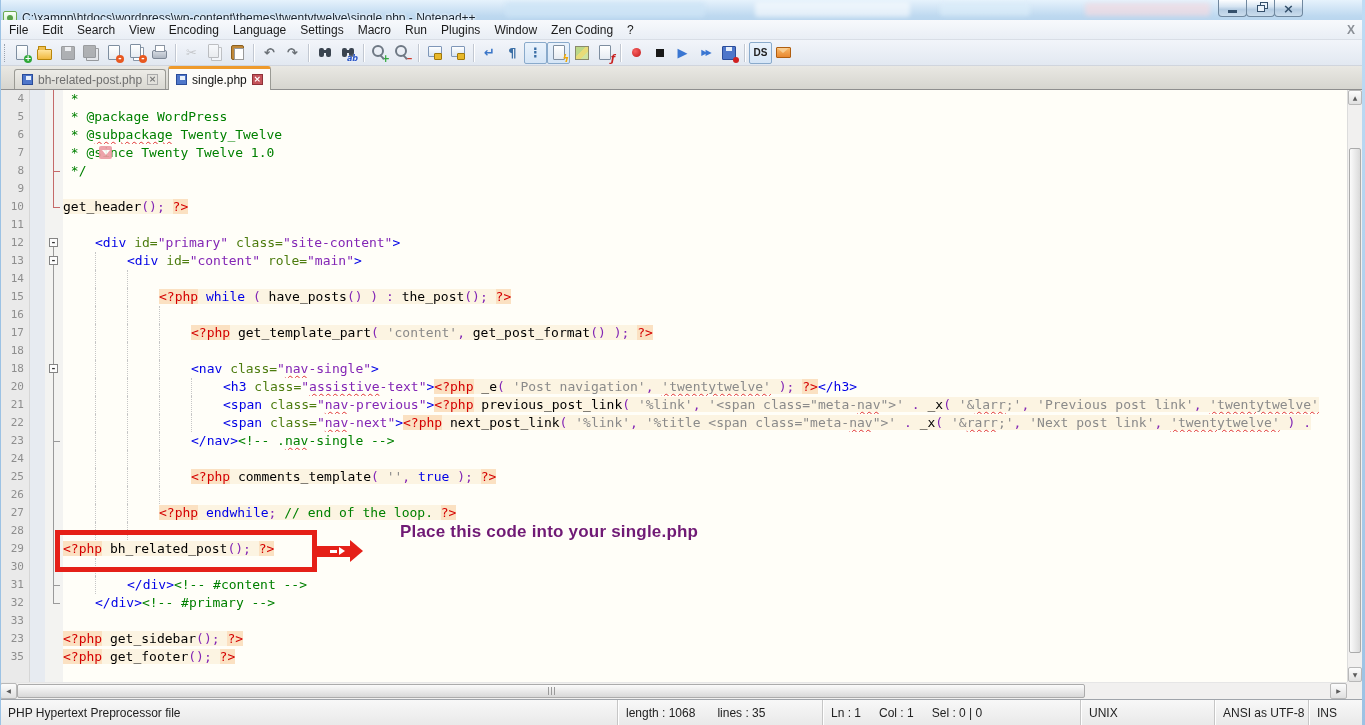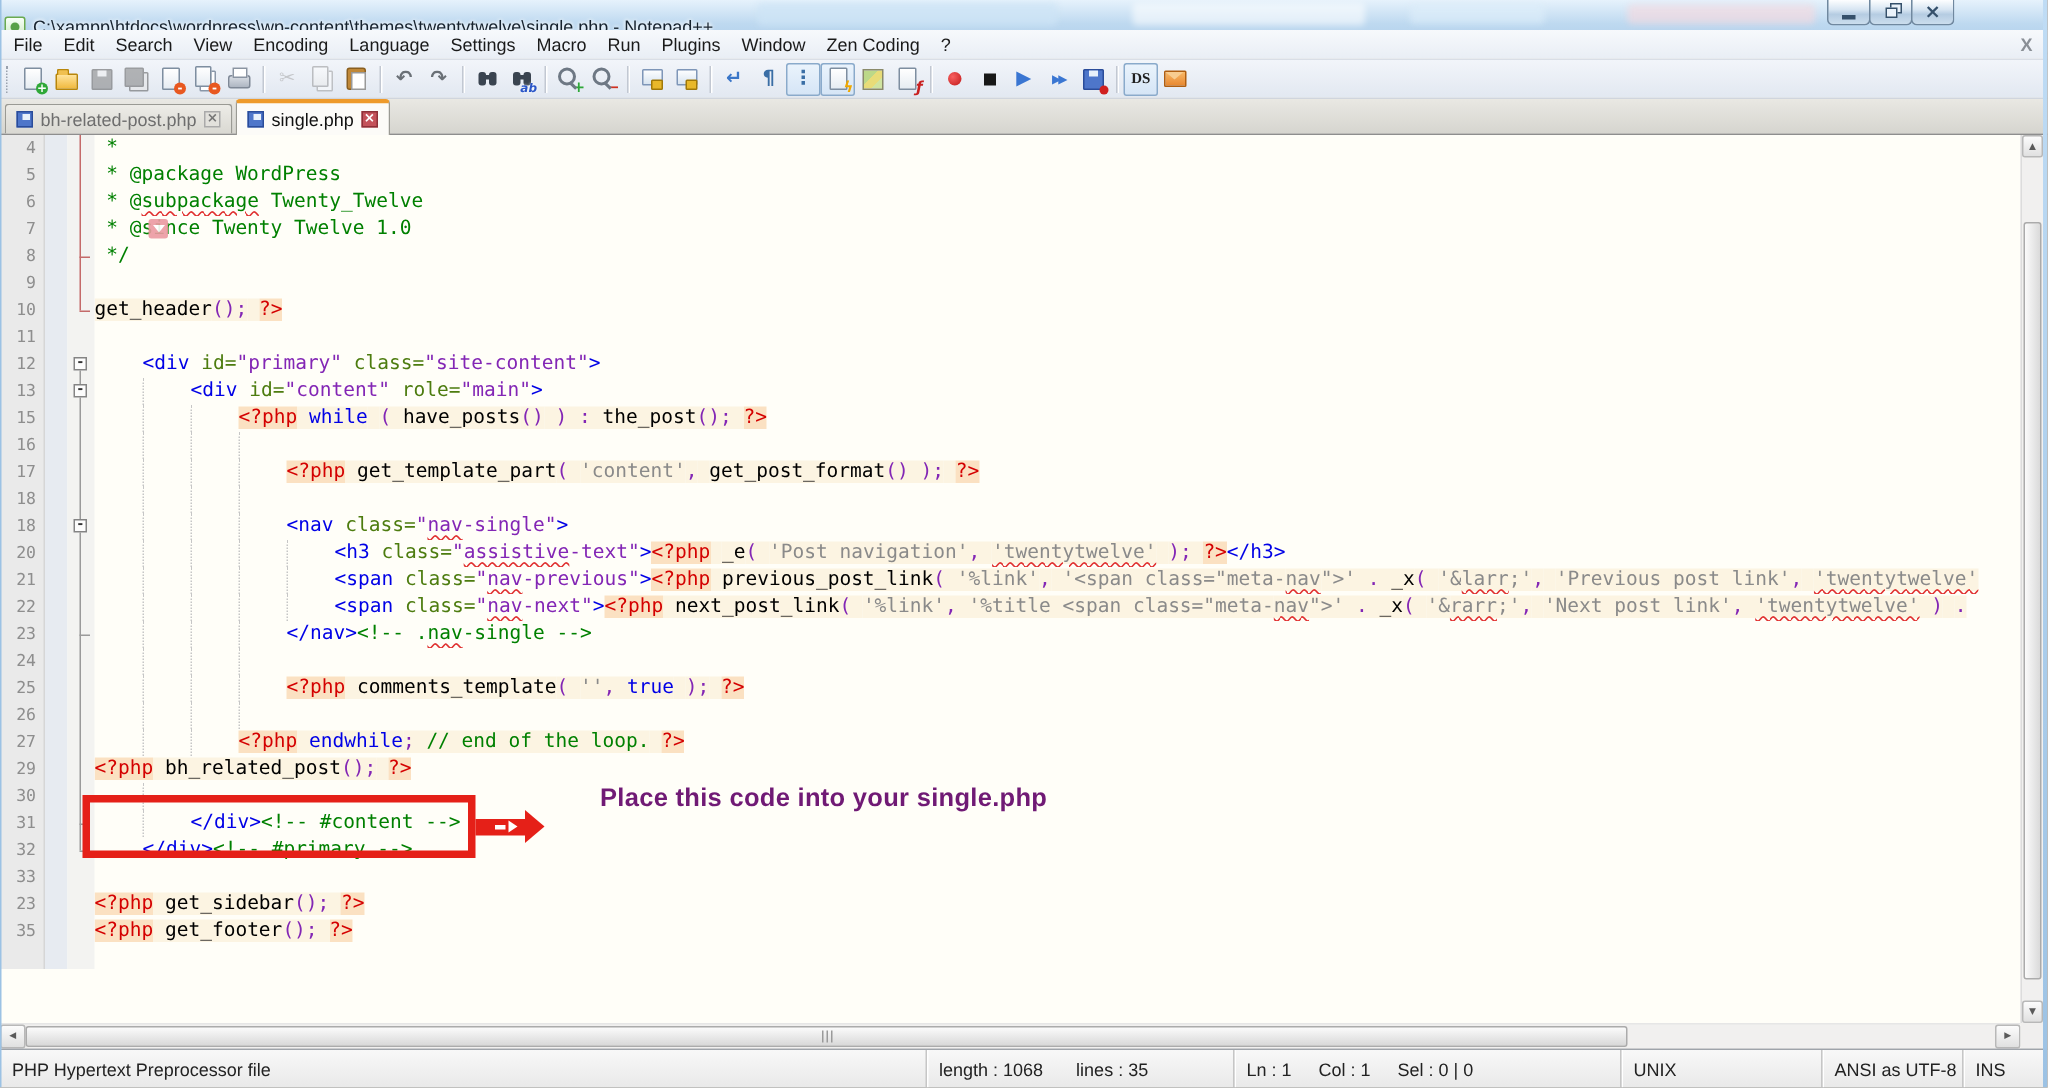--- a/index.html
+++ b/index.html
@@ -34,21 +34,21 @@
     background:linear-gradient(#F2F5FA,#E2E8F1);border-bottom:1px solid #D0D5DD;
     display:flex;align-items:center;padding-left:3px;z-index:3}
   .tb-grip{width:3px;height:18px;border-left:1px dotted #9AA2AE;margin:0 3px 0 1px}
   .tsep{width:1px;height:18px;background:#C2C8D2;margin:0 4px;box-shadow:1px 0 #fff;flex:none}
   .tbtn{width:23px;height:22px;display:flex;align-items:center;justify-content:center;
     border:1px solid transparent;border-radius:2px;background:transparent;flex:none;padding:0}
   .tbtn.pressed{background:linear-gradient(#EAF3FC,#D5E5F6);border-color:#89AACB}
   .tbtn.disabled .ic{filter:grayscale(1);opacity:.5}
   .ic{position:relative;width:17px;height:17px;display:flex;align-items:center;justify-content:center}
   .g{font-family:"DejaVu Sans",sans-serif;font-weight:700;font-size:13px;line-height:1}
-  .g-serif{font-family:Liberation Serif, serif;font-size:10px}
+  .g-serif{font-family:Liberation Sans, sans-serif;font-size:10px}
   .g-small{font-size:8px;letter-spacing:-2px}
   .k-page::before{content:'';width:10px;height:13px;background:linear-gradient(#fff,#E6ECF2);
     border:1px solid #7E8EA0;border-radius:1px}
   .k-pages::before{content:'';width:9px;height:12px;background:linear-gradient(#fff,#E6ECF2);
     border:1px solid #7E8EA0;border-radius:1px;box-shadow:3px 3px 0 -1px #fff,3px 3px 0 0 #8A97A8;margin:-3px 3px 0 0}
   .k-folder::before{content:'';width:13px;height:9px;background:linear-gradient(#FFE39A,#F0B93E);
     border:1px solid #B8860B;border-radius:1px;margin-top:3px}
   .k-folder::after{content:'';position:absolute;top:2px;left:2px;width:6px;height:3px;
     background:#F0C050;border:1px solid #B8860B;border-bottom:none;border-radius:1px 1px 0 0}
   .k-floppy::before{content:'';width:12px;height:12px;background:#4E76CA;border:1px solid #2A4C9A;border-radius:1px}
@@ -83,21 +83,21 @@
   .bd-minus-circle{width:8px;height:8px;border-radius:50%;background:#E85820;color:#fff}
   .bd-ab{color:#2A56C8;font-style:italic;text-shadow:0 0 2px #fff}
   .bd-bolt{color:#F0A800;font-size:10px;line-height:9px}
   .bd-fnc{color:#C82020;font-size:10px;font-style:italic;line-height:9px}
   .bd-dot{width:6px;height:6px;border-radius:50%;background:#D02020}
   .bd-plus-green{color:#2FA838;font-size:10px;line-height:9px}
   .bd-minus-red{color:#D03020;font-size:10px;line-height:9px}
   
   .tabbar{position:absolute;left:0;top:66px;width:100%;height:24px;
     background:linear-gradient(#E9E8E3,#D6D5CF);border-bottom:1px solid #8E8E8E;
-    display:flex;align-items:flex-end;padding-left:3px;z-index:3}
+    display:flex;align-items:flex-end;padding-left:14px;z-index:3}
   .tab{display:flex;align-items:center;gap:5px;padding:0 7px;height:20px;margin-right:2px;
     border:1px solid #9A9A94;border-bottom:none;border-radius:3px 3px 0 0;
     background:linear-gradient(#EDECE7,#D9D8D2);font-size:12px;color:#6E6E6E;white-space:nowrap}
   .tab.active{height:24px;background:#FCFBF8;color:#111;margin-bottom:-1px;
     border-top:3px solid #EE9A2B;z-index:2;position:relative}
   .tfl{width:11px;height:11px;background:#4E76CA;border:1px solid #2A4C9A;position:relative;flex:none}
   .tfl::after{content:'';position:absolute;top:1px;left:3px;width:5px;height:4px;background:#E8F0FA}
   .tx{width:11px;height:11px;border:1px solid #AAA;background:#E2E1DC;color:#777;
     font:700 9px/9px "DejaVu Sans",sans-serif;text-align:center;flex:none}
   .tab.active .tx{background:#C4525A;border-color:#8E3038;color:#fff}
@@ -439,20 +439,26 @@
         </div>
         <div class="ln-row">
           <div class="ln-num">13</div>
           <div class="ln-bm"></div>
           <div class="ln-fold f-b">
             <span class="fbox">-</span>
           </div>
           <div class="ln-code"><span class="tg first"></span><span class="tg"></span><span class="tk-tag">&lt;div</span><span class="tk-x"> </span><span class="tk-at">id=</span><span class="tk-vl">"content"</span><span class="tk-x"> </span><span class="tk-at">role=</span><span class="tk-vl">"main"</span><span class="tk-tag">&gt;</span></div>
         </div>
         <div class="ln-row">
+          <div class="ln-num">14</div>
+          <div class="ln-bm"></div>
+          <div class="ln-fold f-v"></div>
+          <div class="ln-code"><span class="tg first"></span><span class="tg"></span><span class="tg"></span></div>
+        </div>
+        <div class="ln-row">
           <div class="ln-num">15</div>
           <div class="ln-bm"></div>
           <div class="ln-fold f-v"></div>
           <div class="ln-code"><span class="tg first"></span><span class="tg"></span><span class="tg"></span><span class="tk-pt">&lt;?php</span><span class="phpbg"> </span><span class="tk-kw phpbg">while</span><span class="phpbg"> </span><span class="tk-pu phpbg">( </span><span class="tk-fn phpbg">have_posts</span><span class="tk-pu phpbg">()</span><span class="phpbg"> </span><span class="tk-pu phpbg">)</span><span class="phpbg"> </span><span class="tk-pu phpbg">:</span><span class="phpbg"> </span><span class="tk-fn phpbg">the_post</span><span class="tk-pu phpbg">();</span><span class="phpbg"> </span><span class="tk-pt">?&gt;</span></div>
         </div>
         <div class="ln-row">
           <div class="ln-num">16</div>
           <div class="ln-bm"></div>
           <div class="ln-fold f-v"></div>
           <div class="ln-code"><span class="tg first"></span><span class="tg"></span><span class="tg"></span><span class="tg"></span></div>
@@ -517,20 +523,26 @@
           <div class="ln-num">26</div>
           <div class="ln-bm"></div>
           <div class="ln-fold f-v"></div>
           <div class="ln-code"><span class="tg first"></span><span class="tg"></span><span class="tg"></span><span class="tg"></span></div>
         </div>
         <div class="ln-row">
           <div class="ln-num">27</div>
           <div class="ln-bm"></div>
           <div class="ln-fold f-v"></div>
           <div class="ln-code"><span class="tg first"></span><span class="tg"></span><span class="tg"></span><span class="tk-pt">&lt;?php</span><span class="phpbg"> </span><span class="tk-kw phpbg">endwhile</span><span class="tk-pu phpbg">;</span><span class="phpbg"> </span><span class="tk-cm phpbg">// end of the loop.</span><span class="phpbg"> </span><span class="tk-pt">?&gt;</span></div>
+        </div>
+        <div class="ln-row">
+          <div class="ln-num">28</div>
+          <div class="ln-bm"></div>
+          <div class="ln-fold f-v"></div>
+          <div class="ln-code"><span class="tg first"></span><span class="tg"></span><span class="tg"></span></div>
         </div>
         <div class="ln-row">
           <div class="ln-num">29</div>
           <div class="ln-bm"></div>
           <div class="ln-fold f-v"></div>
           <div class="ln-code"><span class="tk-pt">&lt;?php</span><span class="phpbg"> </span><span class="tk-fn phpbg">bh_related_post</span><span class="tk-pu phpbg">();</span><span class="phpbg"> </span><span class="tk-pt">?&gt;</span></div>
         </div>
         <div class="ln-row">
           <div class="ln-num">30</div>
           <div class="ln-bm"></div>

